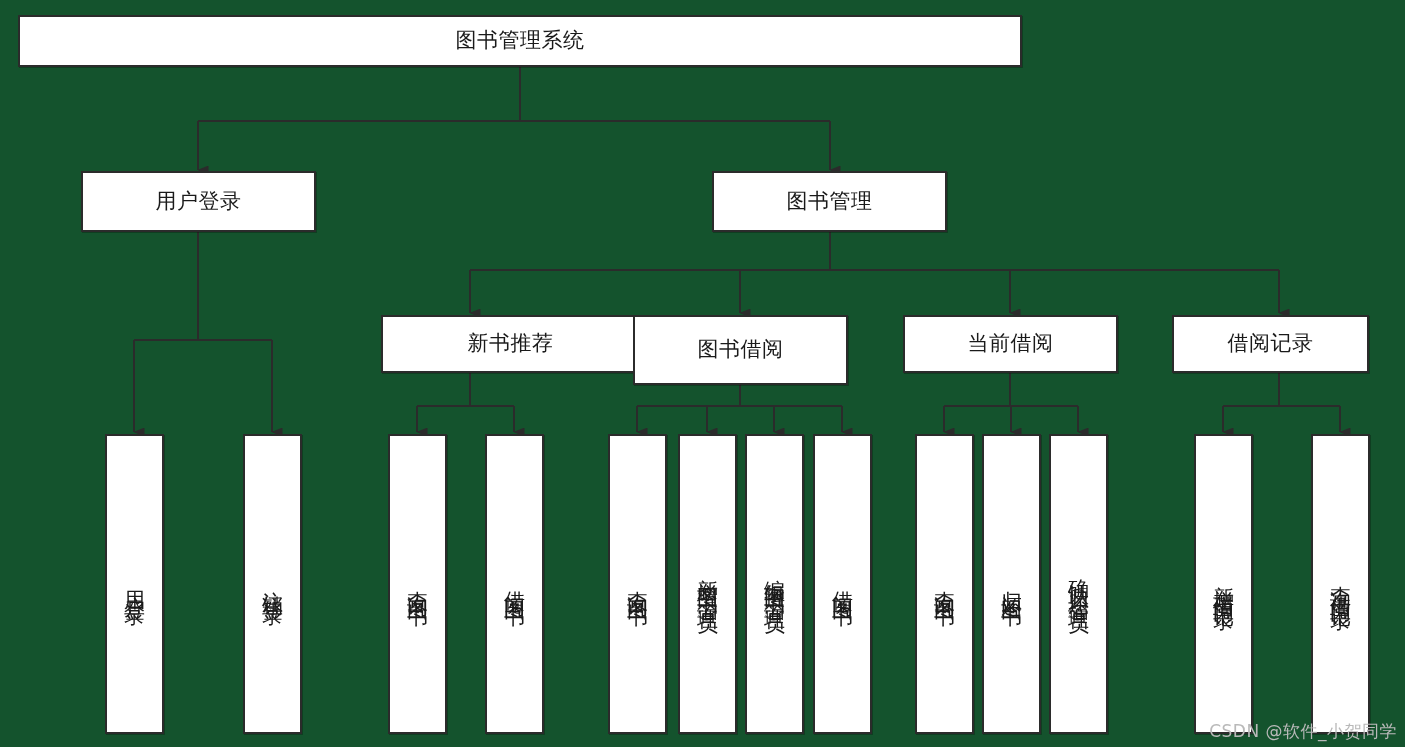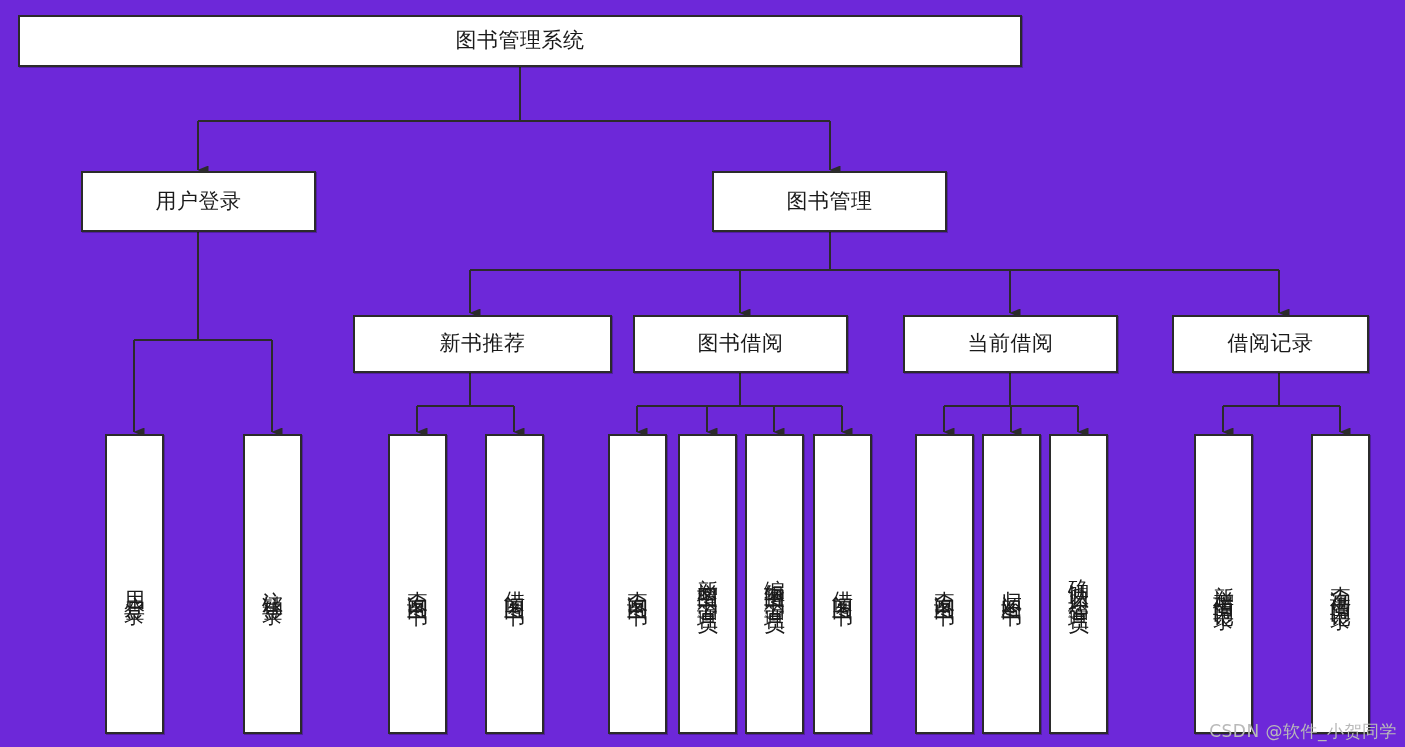--- a/index.html
+++ b/index.html
@@ -12,21 +12,21 @@
     font-family: "DejaVu Sans", "Liberation Sans", sans-serif;
     width: 1405px;
     height: 747px;
     overflow: hidden;
     position: relative;
   }
   #diagram-root {
     position: relative;
     width: 1405px;
     height: 747px;
-    background: #6d28d9;
+    background: #14532d;
   }
   svg.diagram-canvas {
     position: absolute;
     left: 0;
     top: 0;
     width: 1405px;
     height: 747px;
   }
   .node-box {
     position: absolute;
@@ -134,24 +134,24 @@
     <span class="node-label-h">图书管理系统</span>
   </div>
 
   <div class="node-box" style="left:81px; top:171px; width:235px; height:61px;">
     <span class="node-label-h">用户登录</span>
   </div>
   <div class="node-box" style="left:712px; top:171px; width:235px; height:61px;align-items:center;">
     <span class="node-label-h">图书管理</span>
   </div>
 
-  <div class="node-box" style="left:353px; top:315px; width:259px; height:58px;">
+  <div class="node-box" style="left:381px; top:315px; width:259px; height:58px;">
     <span class="node-label-h">新书推荐</span>
   </div>
-  <div class="node-box" style="left:633px; top:315px; width:215px; height:58px;">
+  <div class="node-box" style="left:633px; top:315px; width:215px; height:70px;">
     <span class="node-label-h">图书借阅</span>
   </div>
   <div class="node-box" style="left:903px; top:315px; width:215px; height:58px;">
     <span class="node-label-h">当前借阅</span>
   </div>
   <div class="node-box" style="left:1172px; top:315px; width:197px; height:58px;">
     <span class="node-label-h">借阅记录</span>
   </div>
 
   <div class="node-box leaf" style="left:105px; top:434px; width:59px; height:300px;">

